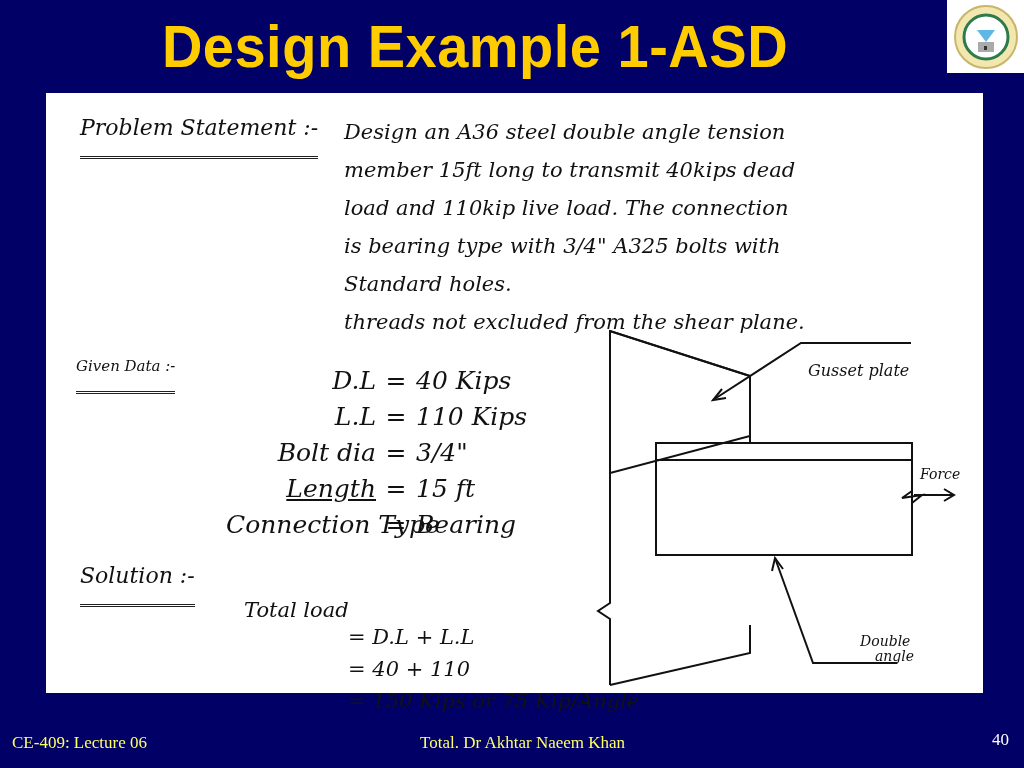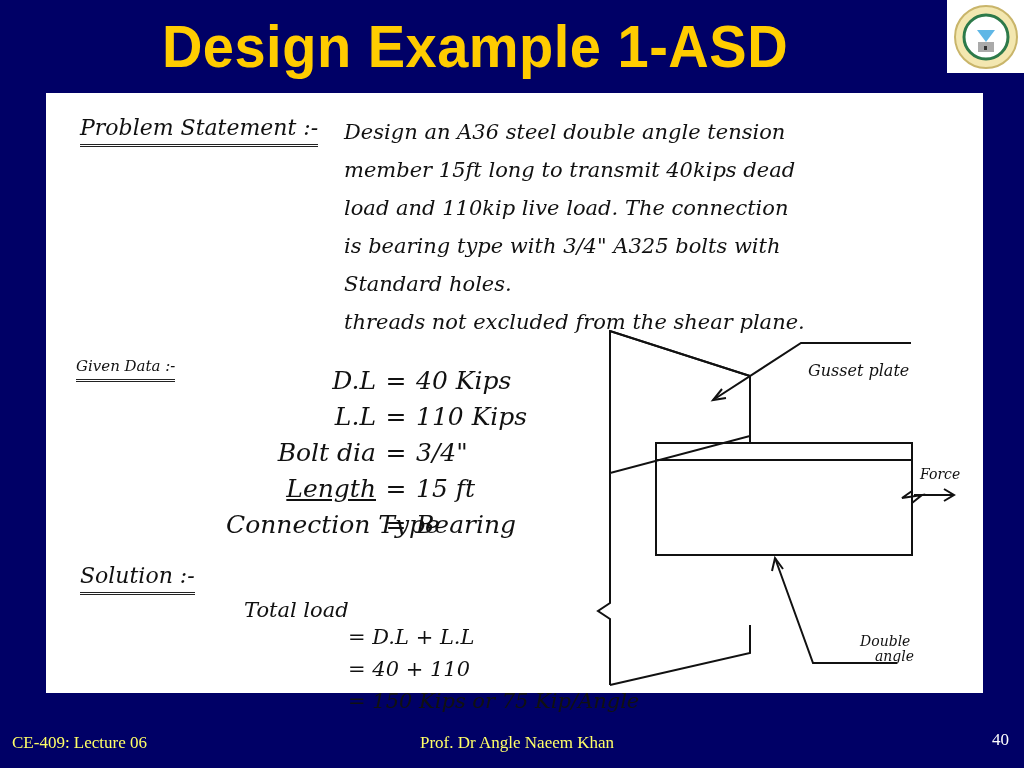--- a/index.html
+++ b/index.html
@@ -1,21 +1,21 @@
 <!DOCTYPE html>
 <html><head>
 <meta charset="utf-8">
 <style>
   html, body { margin:0; padding:0; }
   body { width:1024px; height:768px; background:#000066; position:relative; overflow:hidden; font-family:"Liberation Sans", sans-serif; }
   .title { position:absolute; left:0; width:950px; top:14px; text-align:center; color:#ffcc00; font-family:"Liberation Sans", sans-serif; font-weight:bold; font-size:56px; letter-spacing:0.5px; transform:scaleY(1.05); }
   .logo { position:absolute; left:947px; top:0; width:77px; height:73px; background:#fff; display:flex; align-items:center; justify-content:center; }
   .sheet { position:absolute; left:46px; top:93px; width:937px; height:600px; background:#fff; }
   .hw { position:absolute; font-family:"DejaVu Serif", serif; font-style:italic; color:#111; font-size:19px; white-space:nowrap; }
-  .ul { border-bottom:3px double #222; padding-bottom:4px; }
+  .ul { border-bottom:3px double #222; padding-bottom:16px; }
   .footer { position:absolute; font-family:"Liberation Serif", serif; font-size:17px; color:#ffff66; top:733px; }
   .pg { color:#fff; font-size:17px; }
   svg.diagram { position:absolute; left:0; top:0; }
   .lbl { position:absolute; font-family:"DejaVu Serif", serif; font-style:italic; font-size:16px; color:#111; }
 </style>
 </head>
 <body>
 
 <div class="title">Design Example 1-ASD</div>
 
@@ -101,14 +101,14 @@
       <polyline points="726,478 729,465 737,476"></polyline>
     </g>
   </svg>
   <div class="lbl" style="left:762px; top:255px;margin-top:13px;">Gusset plate</div>
   <div class="lbl" style="left:874px; top:373px; font-size:14px;">Force</div>
   <div class="lbl" style="left:814px; top:540px; font-size:14px;">Double</div>
   <div class="lbl" style="left:829px; top:555px; font-size:14px;">angle</div>
 </div>
 
 <div class="footer" style="left:12px;">CE-409: Lecture 06</div>
-<div class="footer" style="left:420px;">Prof. Dr Angle Naeem Khan</div>
+<div class="footer" style="left:420px;">Total. Dr Akhtar Naeem Khan</div>
 <div class="footer pg" style="left:992px; top:730px;">40</div>
 
 </body></html>

